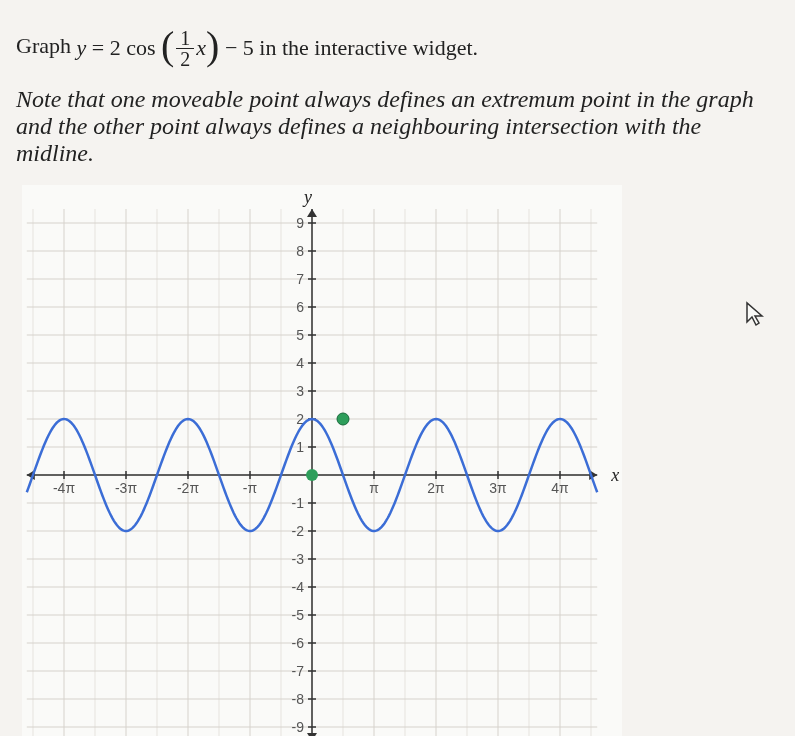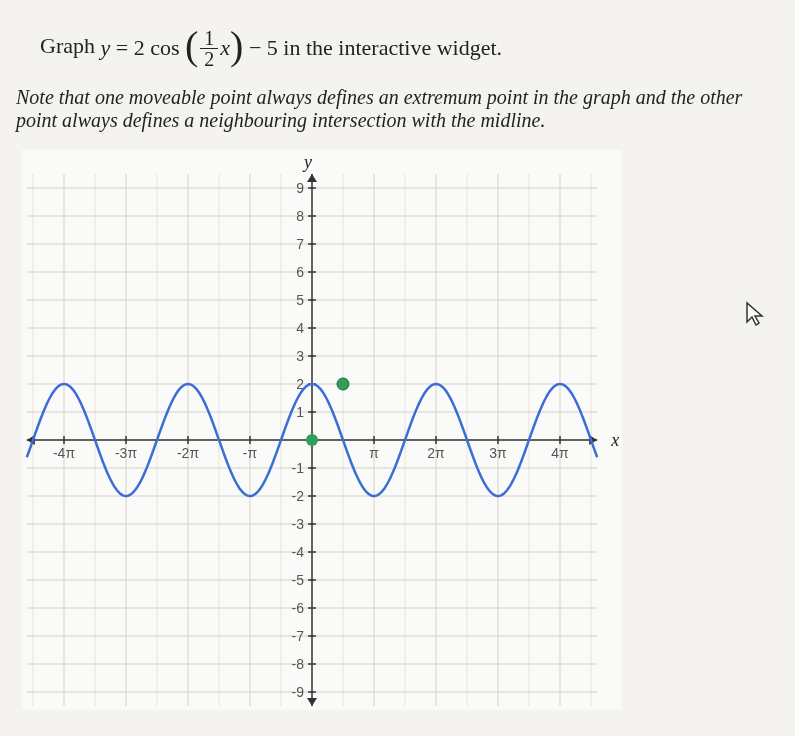--- a/index.html
+++ b/index.html
@@ -9,28 +9,27 @@
     background: #f5f3f0;
     width: 795px;
     height: 736px;
     box-sizing: border-box;
     color: #222;
   }
   .prompt {
     font-size: 22px;
     line-height: 1.6;
     margin-bottom: 6px;
-    margin-left: 24px;
   }
   .math {
     font-family: 'Times New Roman', serif;
     font-style: italic;
   }
   .note {
-    font-size: 20px;
+    font-size: 24px;
     font-style: italic;
     margin-bottom: 18px;
   }
   .graph-wrap {
     position: relative;
     width: 640px;
     margin-left: 6px;
   }
   svg.graph {
     display: block;

